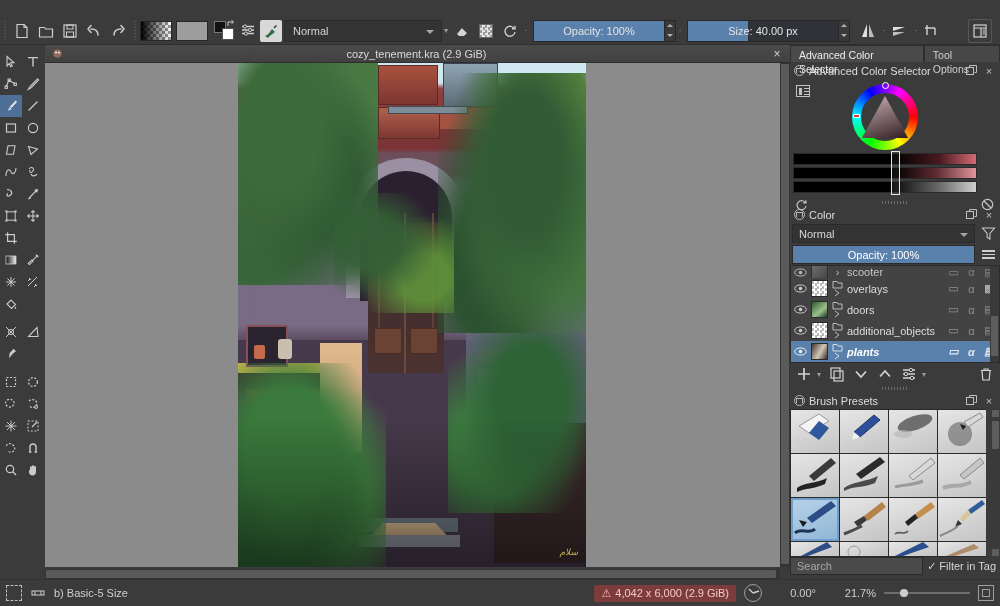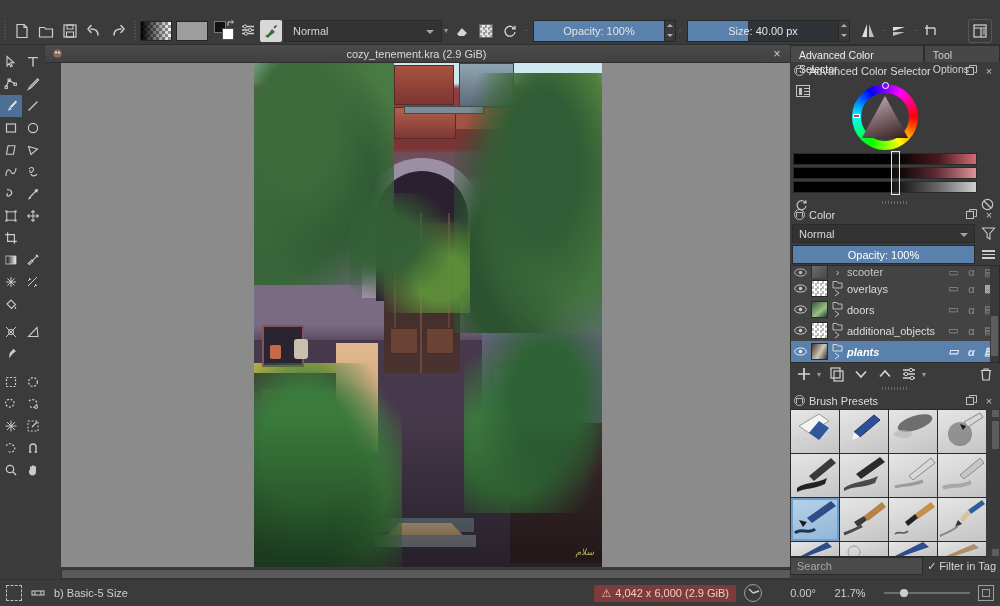--- a/index.html
+++ b/index.html
@@ -105,21 +105,21 @@
     border-bottom: 1px solid #2e2e2e;
     display: flex; align-items: center; padding: 0 6px;
   }
   .doc-tab .tab-title {
     flex: 1; text-align: center; font-size: 11px; color: #d9d9d9;
   }
   .doc-icon { width: 12px; height: 12px; display:flex;align-items:center;justify-content:center; }
   .doc-close { width: 14px; text-align:center; color:#cfcfcf; font-size: 12px; cursor:default; }
 
   .canvas-body {
-    position: absolute; left: 16px; top: 18px; width: 745px; height: 516px;
+    position: absolute; left: 0; top: 18px; width: 745px; height: 516px;
     background: #3b3b3b;
   }
   .canvas-scroll-v {
     position: absolute; right: 0; top: 0; width: 10px; height: 504px; background: #343434;
   }
   .canvas-scroll-v .thumb {
     position:absolute; left:1px; top: 1px; width:8px; height: 500px; background:#5a5a5a; border-radius:1px;
   }
   .canvas-scroll-h {
     position: absolute; left: 0; bottom: 0; width: 735px; height: 10px; background: #343434;
@@ -1175,21 +1175,21 @@
       <span class="sb-warn">⚠</span>
       <span>4,042 x 6,000 (2.9 GiB)</span>
     </div>
     <div class="sb-rot-ico">
       <svg width="16" height="16" viewBox="0 0 16 16" style="position:absolute;left:0;top:0">
           <path d="M8 8 14 6" stroke="#cfcfcf" stroke-width="1.6"></path>
           <path d="M8 8 4 4" stroke="#cfcfcf" stroke-width="1.2"></path>
         </svg>
     </div>
     <div class="sb-text" style="width:46px;text-align:right">0.00°</div>
-    <div class="sb-text" style="width:52px;text-align:center">21.7%</div>
+    <div class="sb-text" style="width:52px;text-align:right">21.7%</div>
     <div class="sb-zoomslider">
       <div class="track"></div>
         <div class="knob"></div>
     </div>
     <div class="sb-fit">
         <i></i>
       </div>
   </div>
 
 </div>

